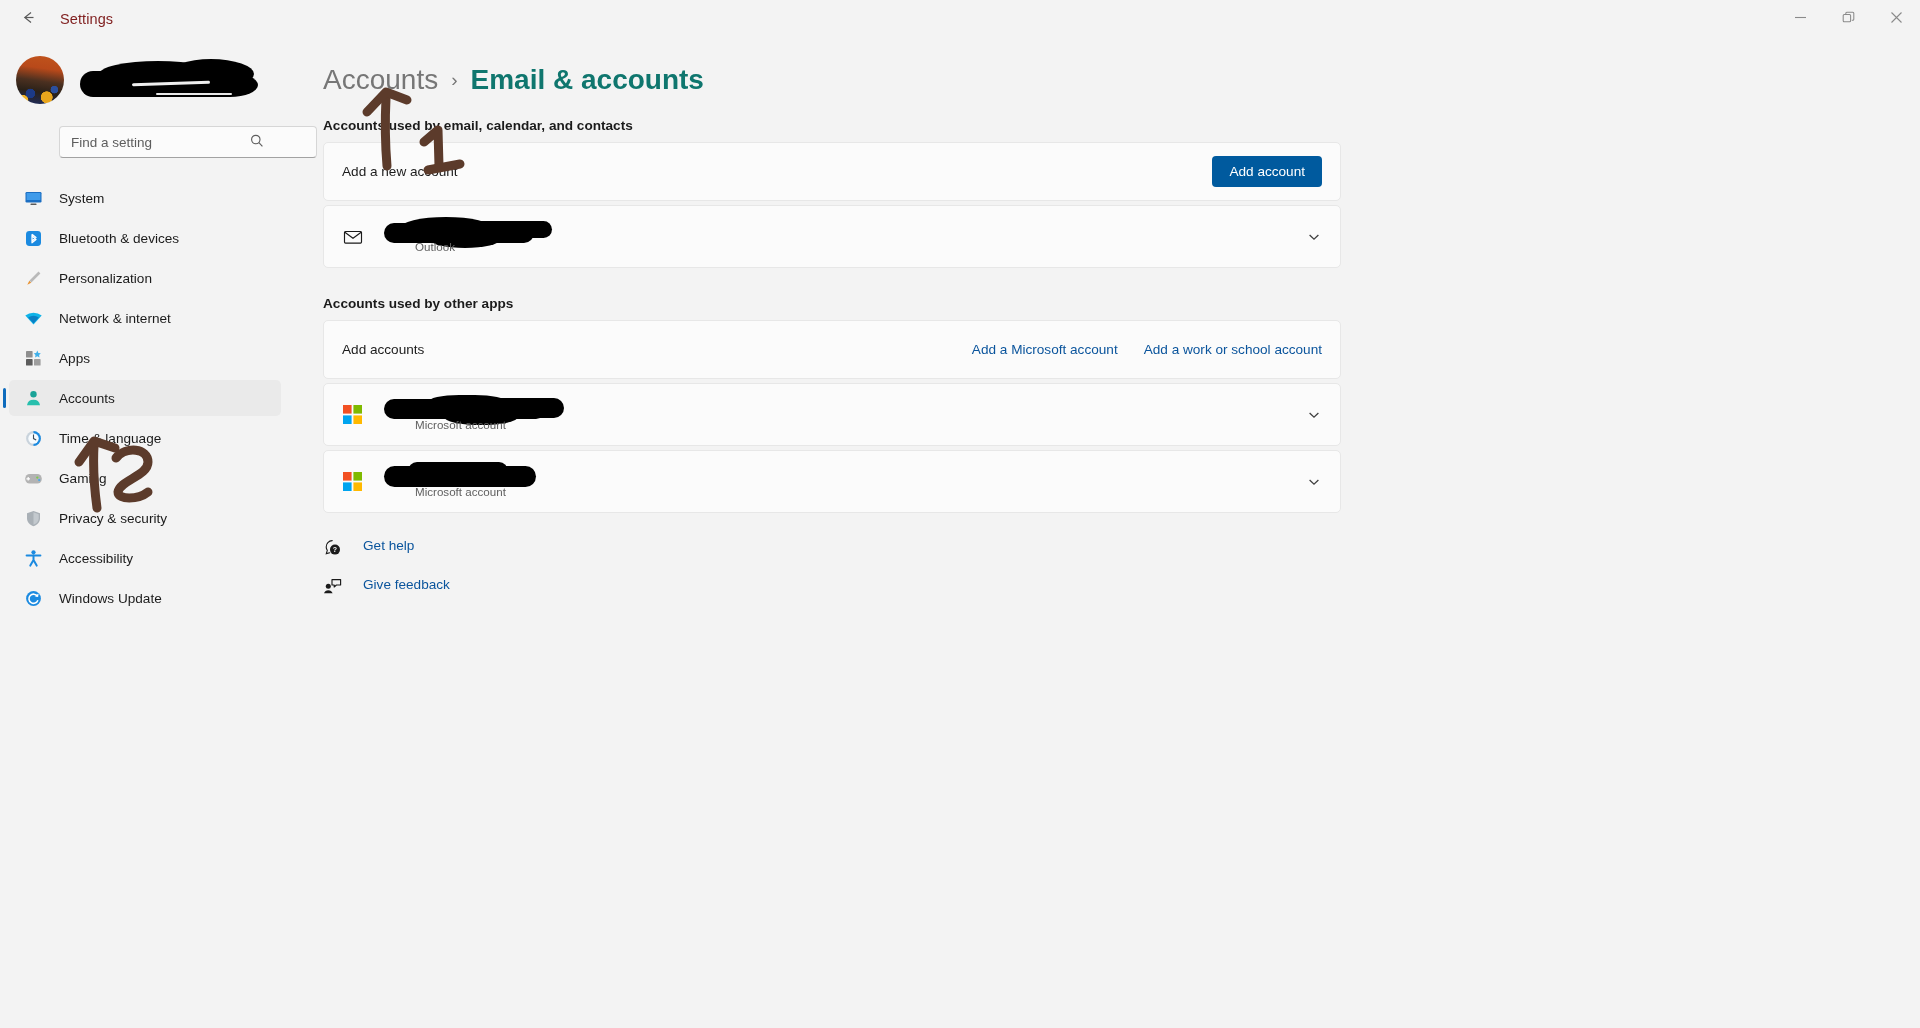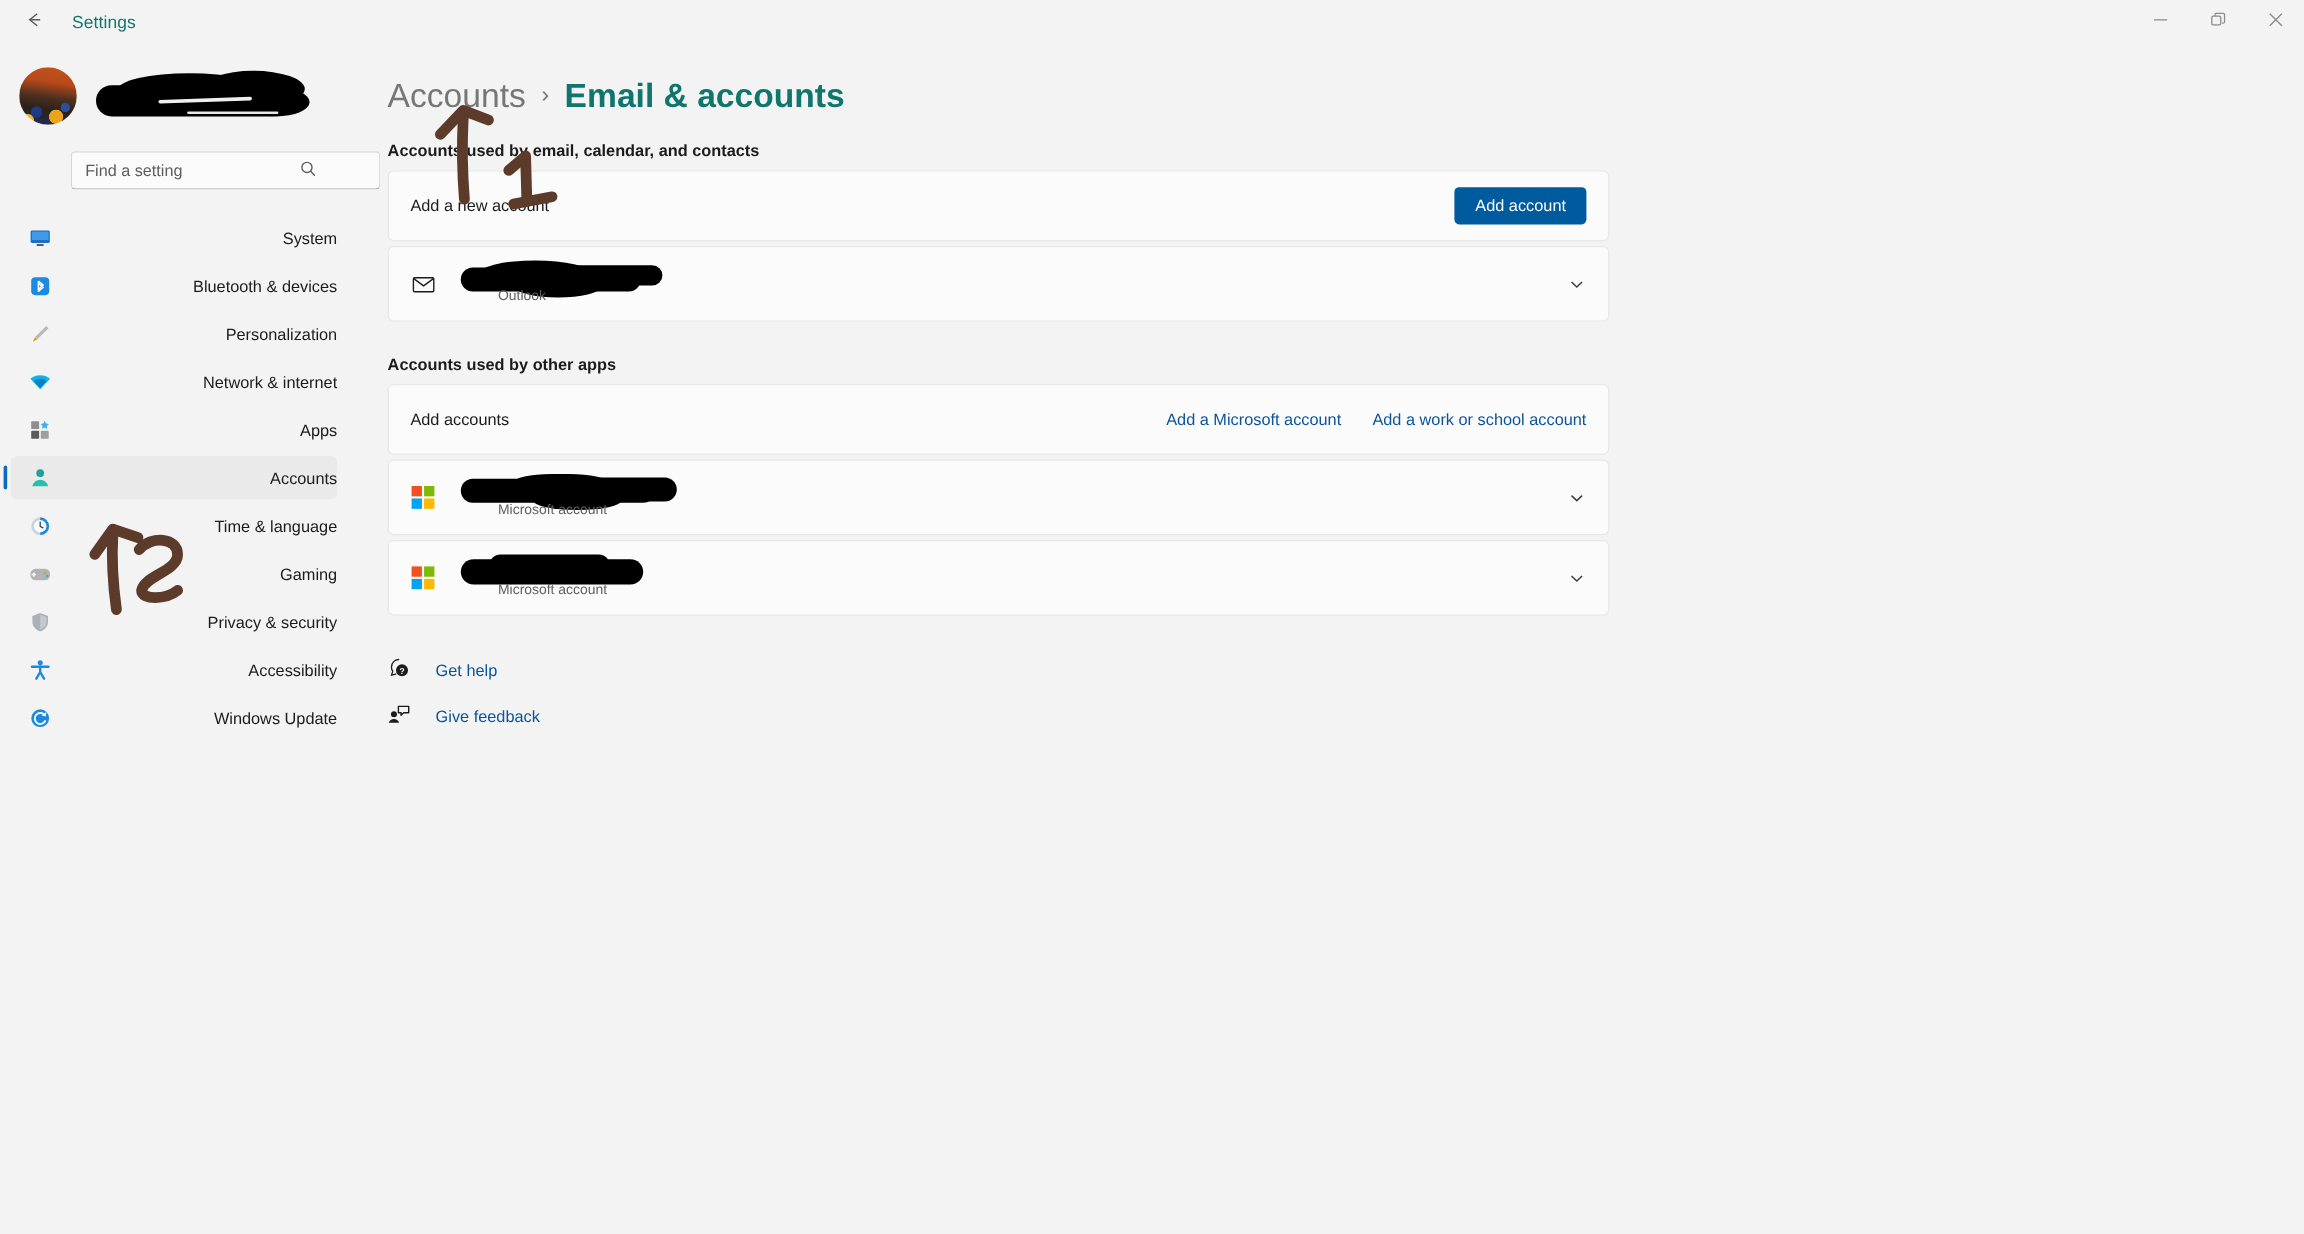--- a/index.html
+++ b/index.html
@@ -15,21 +15,21 @@
     position: absolute; top: 0; left: 0; width: 1920px; height: 38px;
     display: flex; align-items: center;
   }
   .back-btn {
     width: 40px; height: 34px; margin-left: 8px;
     display: flex; align-items: center; justify-content: center;
     border-radius: 4px; cursor: pointer;
   }
   .back-btn svg { stroke: #555; }
   .title-text {
-    font-size: 14.5px; color: #0f766e; margin-left: 12px;
+    font-size: 14.5px; color: #7f1d1d; margin-left: 12px;
     letter-spacing: .1px;
   }
   .wincontrols { margin-left: auto; display: flex; height: 38px; }
   .wc {
     width: 48px; height: 38px; display: flex; align-items: center;
     justify-content: center; cursor: pointer;
   }
   .wc svg { stroke: #8a8a8a; }
 
   
@@ -80,21 +80,20 @@
   .searchbox::placeholder { color: #5d5d5d; }
   .search-icon {
     position: absolute; right: 9px; top: 7px; pointer-events: none;
   }
 
   .navlist { margin-top: 22px; padding: 0 9px; }
   .navitem {
     position: relative; height: 36px; display: flex; align-items: center;
     border-radius: 5px; padding-left: 14px; cursor: pointer;
     margin-bottom: 4px;
-    justify-content: space-between;
   }
   .navitem.selected { background: #eaeaea; }
   .navitem.selected::before {
     content: ""; position: absolute; left: -6px; top: 8px;
     width: 3px; height: 20px; background: #0f6cbd; border-radius: 2px;
   }
   .navicon {
     width: 20px; height: 20px; flex: none; margin-right: 16px;
     display: flex; align-items: center; justify-content: center;
   }
@@ -158,21 +157,21 @@
   .ms1 { left: 2px; top: 4px; width: 162px; height: 20px; border-radius: 30px; }
   .ms2 { left: 46px; top: 0px; width: 78px; height: 18px; border-radius: 40%; }
   .ms3 { left: 106px; top: 3px; width: 76px; height: 20px; border-radius: 30px; }
   .ms4 { left: 62px; top: 14px; width: 74px; height: 16px; border-radius: 50%; }
 
   .mt1 { left: 2px; top: 4px; width: 152px; height: 21px; border-radius: 30px; }
   .mt2 { left: 26px; top: 0px; width: 100px; height: 18px; border-radius: 40px; }
 
   .footer-links { margin: 25px 0 0 33px; }
   .flink-row {
-    display: flex; align-items: flex-end; height: 28px; margin-bottom: 11px;
+    display: flex; align-items: flex-start; height: 28px; margin-bottom: 11px;
     cursor: pointer; width: 150px;
   }
   .flink-icon { width: 20px; margin-right: 20px; display: flex; }
 
   
   .annot { position: absolute; pointer-events: none; }
   .annot svg { display: block; }
 </style>
 </head>
 <body>

